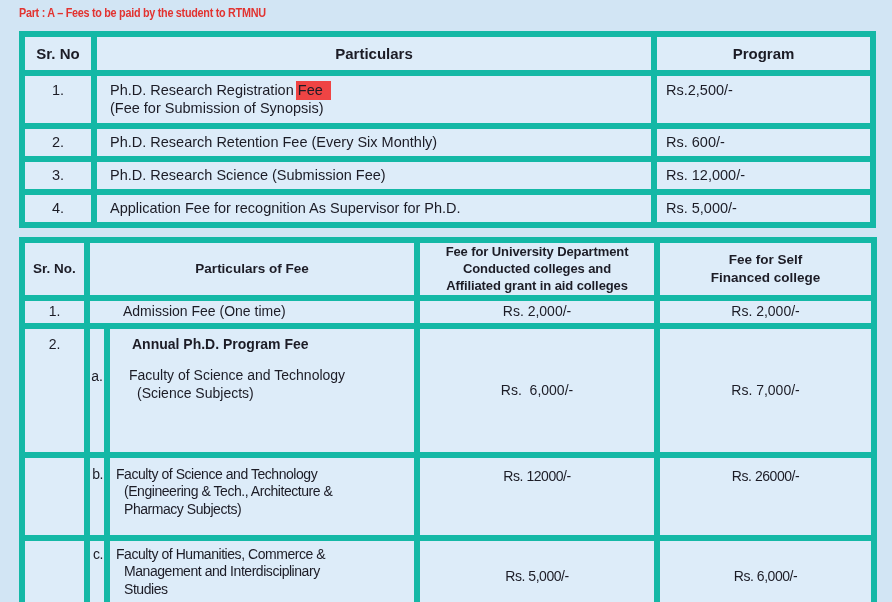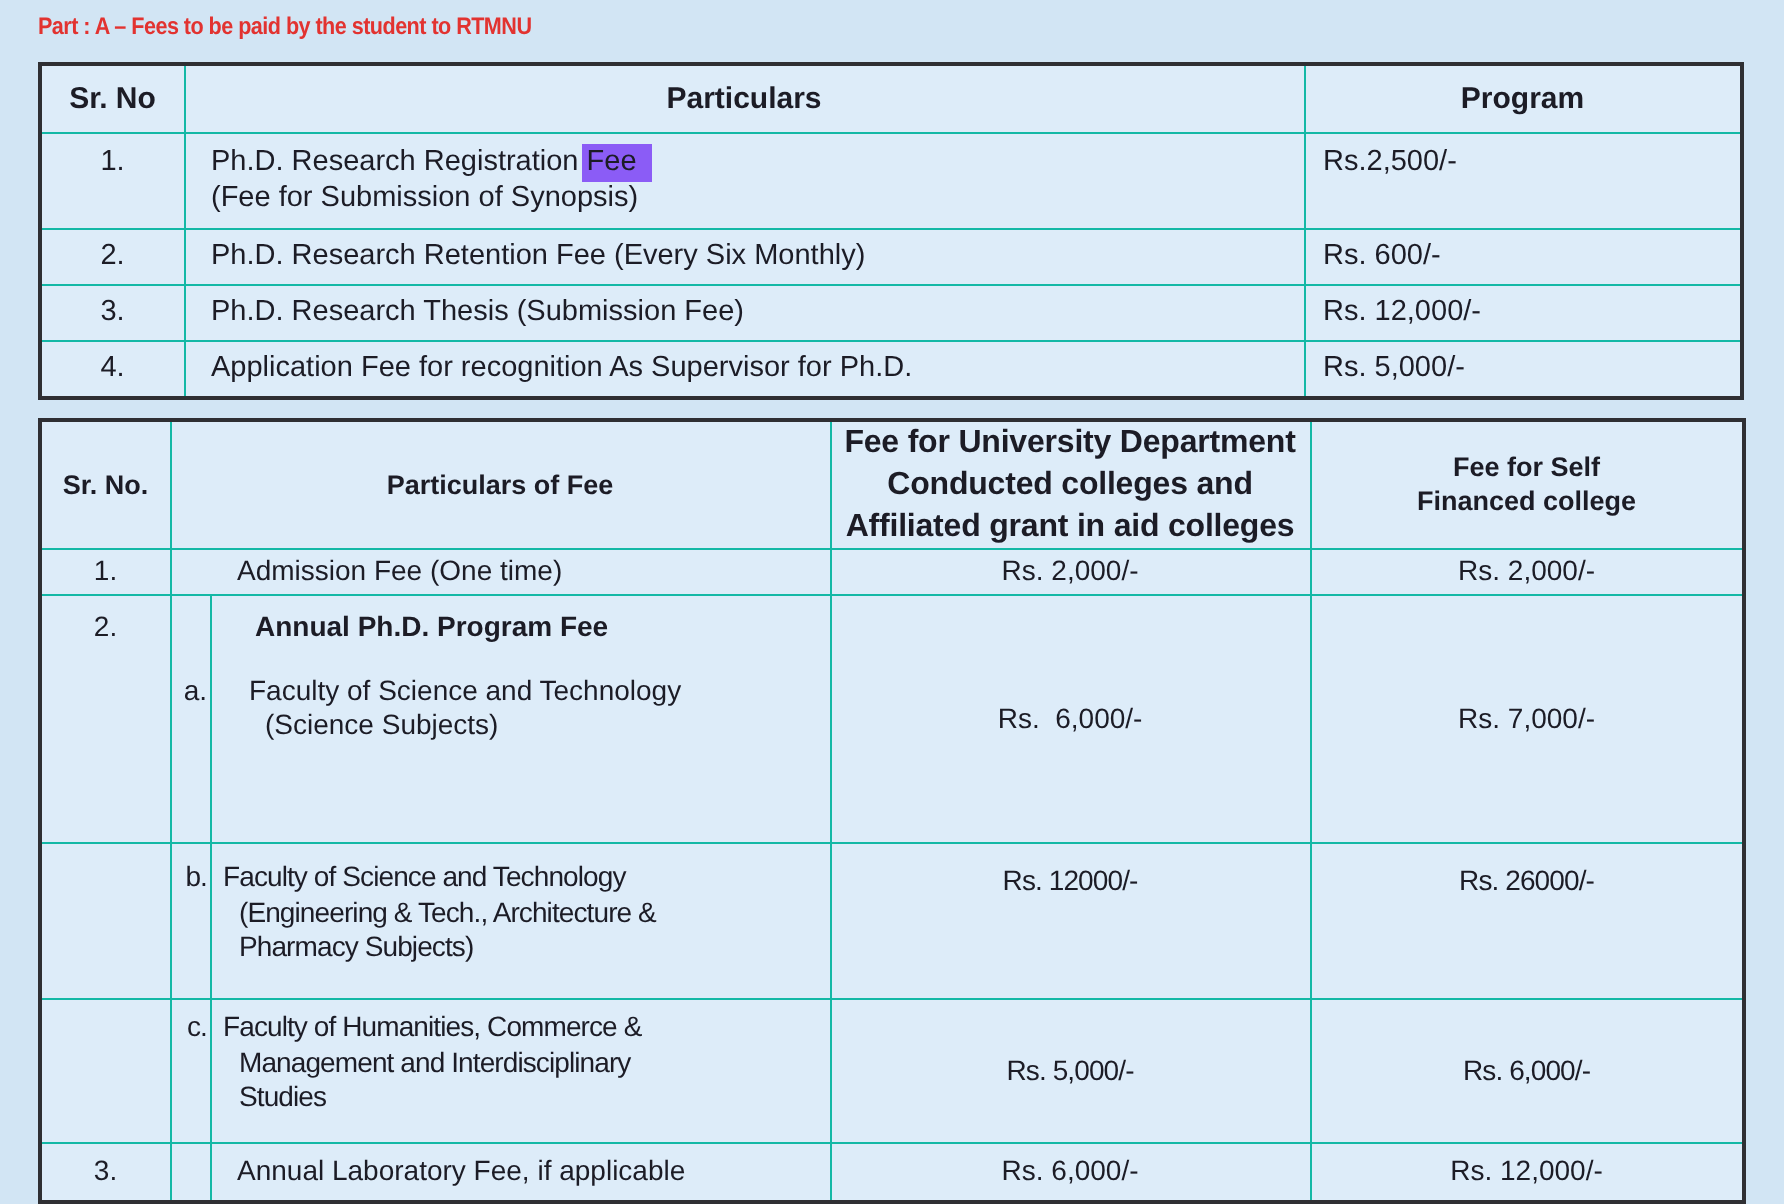--- a/index.html
+++ b/index.html
@@ -28,46 +28,46 @@
   }
   .heading-b { margin-top: 12px; }
 
   table.fee-table {
     border-collapse: collapse;
     table-layout: fixed;
     background: #ddecf9;
     border: 2px solid #2f2f33;
   }
   table.fee-table td, table.fee-table th {
-    border: 1px solid #14b8a6;
+    border: 6px solid #14b8a6;
     padding: 0;
     overflow: hidden;
   }
 
   
   .table-a { width: 851px; margin-top: 10px; }
   .table-a th { font-size: 15px; font-weight: bold; text-align: center; height: 33px; }
   .table-a td { font-size: 14.5px; line-height: 1.25; vertical-align: middle; }
   .table-a .sr   { text-align: center; }
   .table-a .part { padding-left: 13px; }
   .table-a .amt  { padding-left: 9px; }
   .table-a tr.row-tall td { vertical-align: top; padding-top: 5px; height: 42px; }
   .table-a tr.row-std td  { height: 27px; }
   .hl {
-    background: #8b5cf6;
+    background: #ef4444;
     padding: 1px 8px 2px 2px;
     margin-left: -2px;
     margin-top: 44px;
   }
 
   
   .table-b { width: 852px; margin-top: 9px; }
   .table-b th { font-weight: bold; text-align: center; vertical-align: middle; height: 52px; font-size: 13.5px; line-height: 1.3; }
   .table-b th.multiline { white-space: pre-line; }
-  .table-b th.cond-head { font-size: 16px; letter-spacing: -0.1px; line-height: 1.32; }
+  .table-b th.cond-head { font-size: 13px; letter-spacing: -0.1px; line-height: 1.32; }
   .table-b td { font-size: 14px; line-height: 1.25; vertical-align: middle; }
   .table-b .sr     { text-align: center; }
   .table-b .letter { text-align: right; padding-right: 1px; }
   .table-b .bpart  { padding-left: 13px; }
   .table-b .bpart-merged { padding-left: 33px; }
   .table-b .amt    { text-align: center; white-space: pre; }
   .table-b .hang   { padding-left: 14px; text-indent: -8px; white-space: pre-line; }
   .table-b .cond   { letter-spacing: -0.45px; }
 
   .table-b tr.row-1 td  { height: 22px; }
@@ -114,21 +114,21 @@
       </td>
       <td class="amt">Rs.2,500/-</td>
     </tr>
     <tr class="row-std">
       <td class="sr">2.</td>
       <td class="part">Ph.D. Research Retention Fee (Every Six Monthly)</td>
       <td class="amt">Rs. 600/-</td>
     </tr>
     <tr class="row-std">
       <td class="sr">3.</td>
-      <td class="part">Ph.D. Research Thesis (Submission Fee)</td>
+      <td class="part">Ph.D. Research Science (Submission Fee)</td>
       <td class="amt">Rs. 12,000/-</td>
     </tr>
     <tr class="row-std">
       <td class="sr">4.</td>
       <td class="part">Application Fee for recognition As Supervisor for Ph.D.</td>
       <td class="amt">Rs. 5,000/-</td>
     </tr>
   </tbody>
     </table>
 

